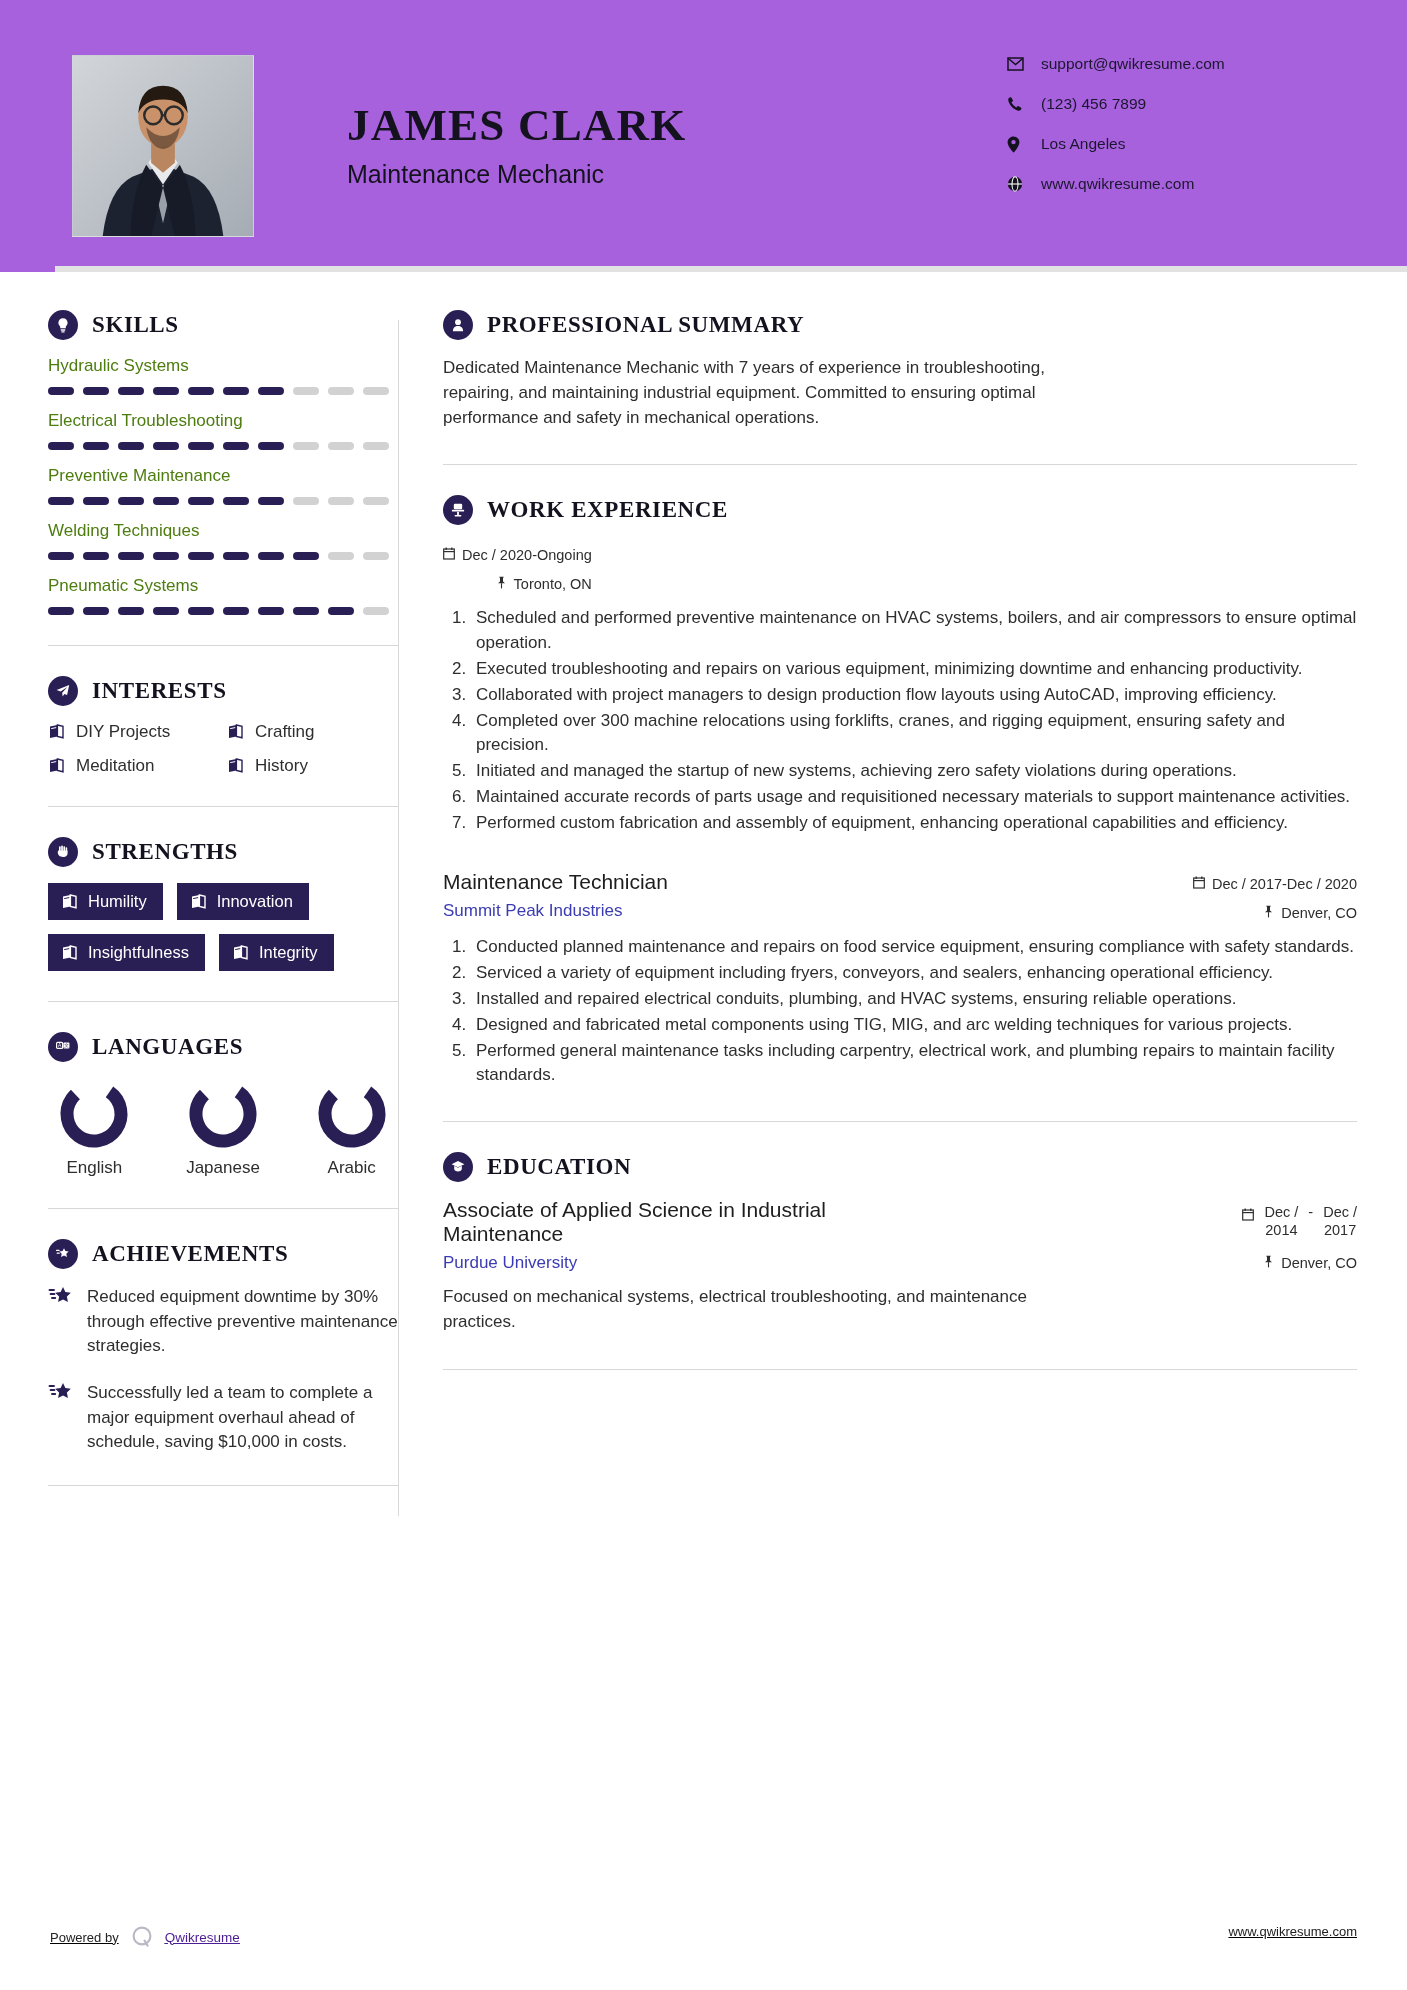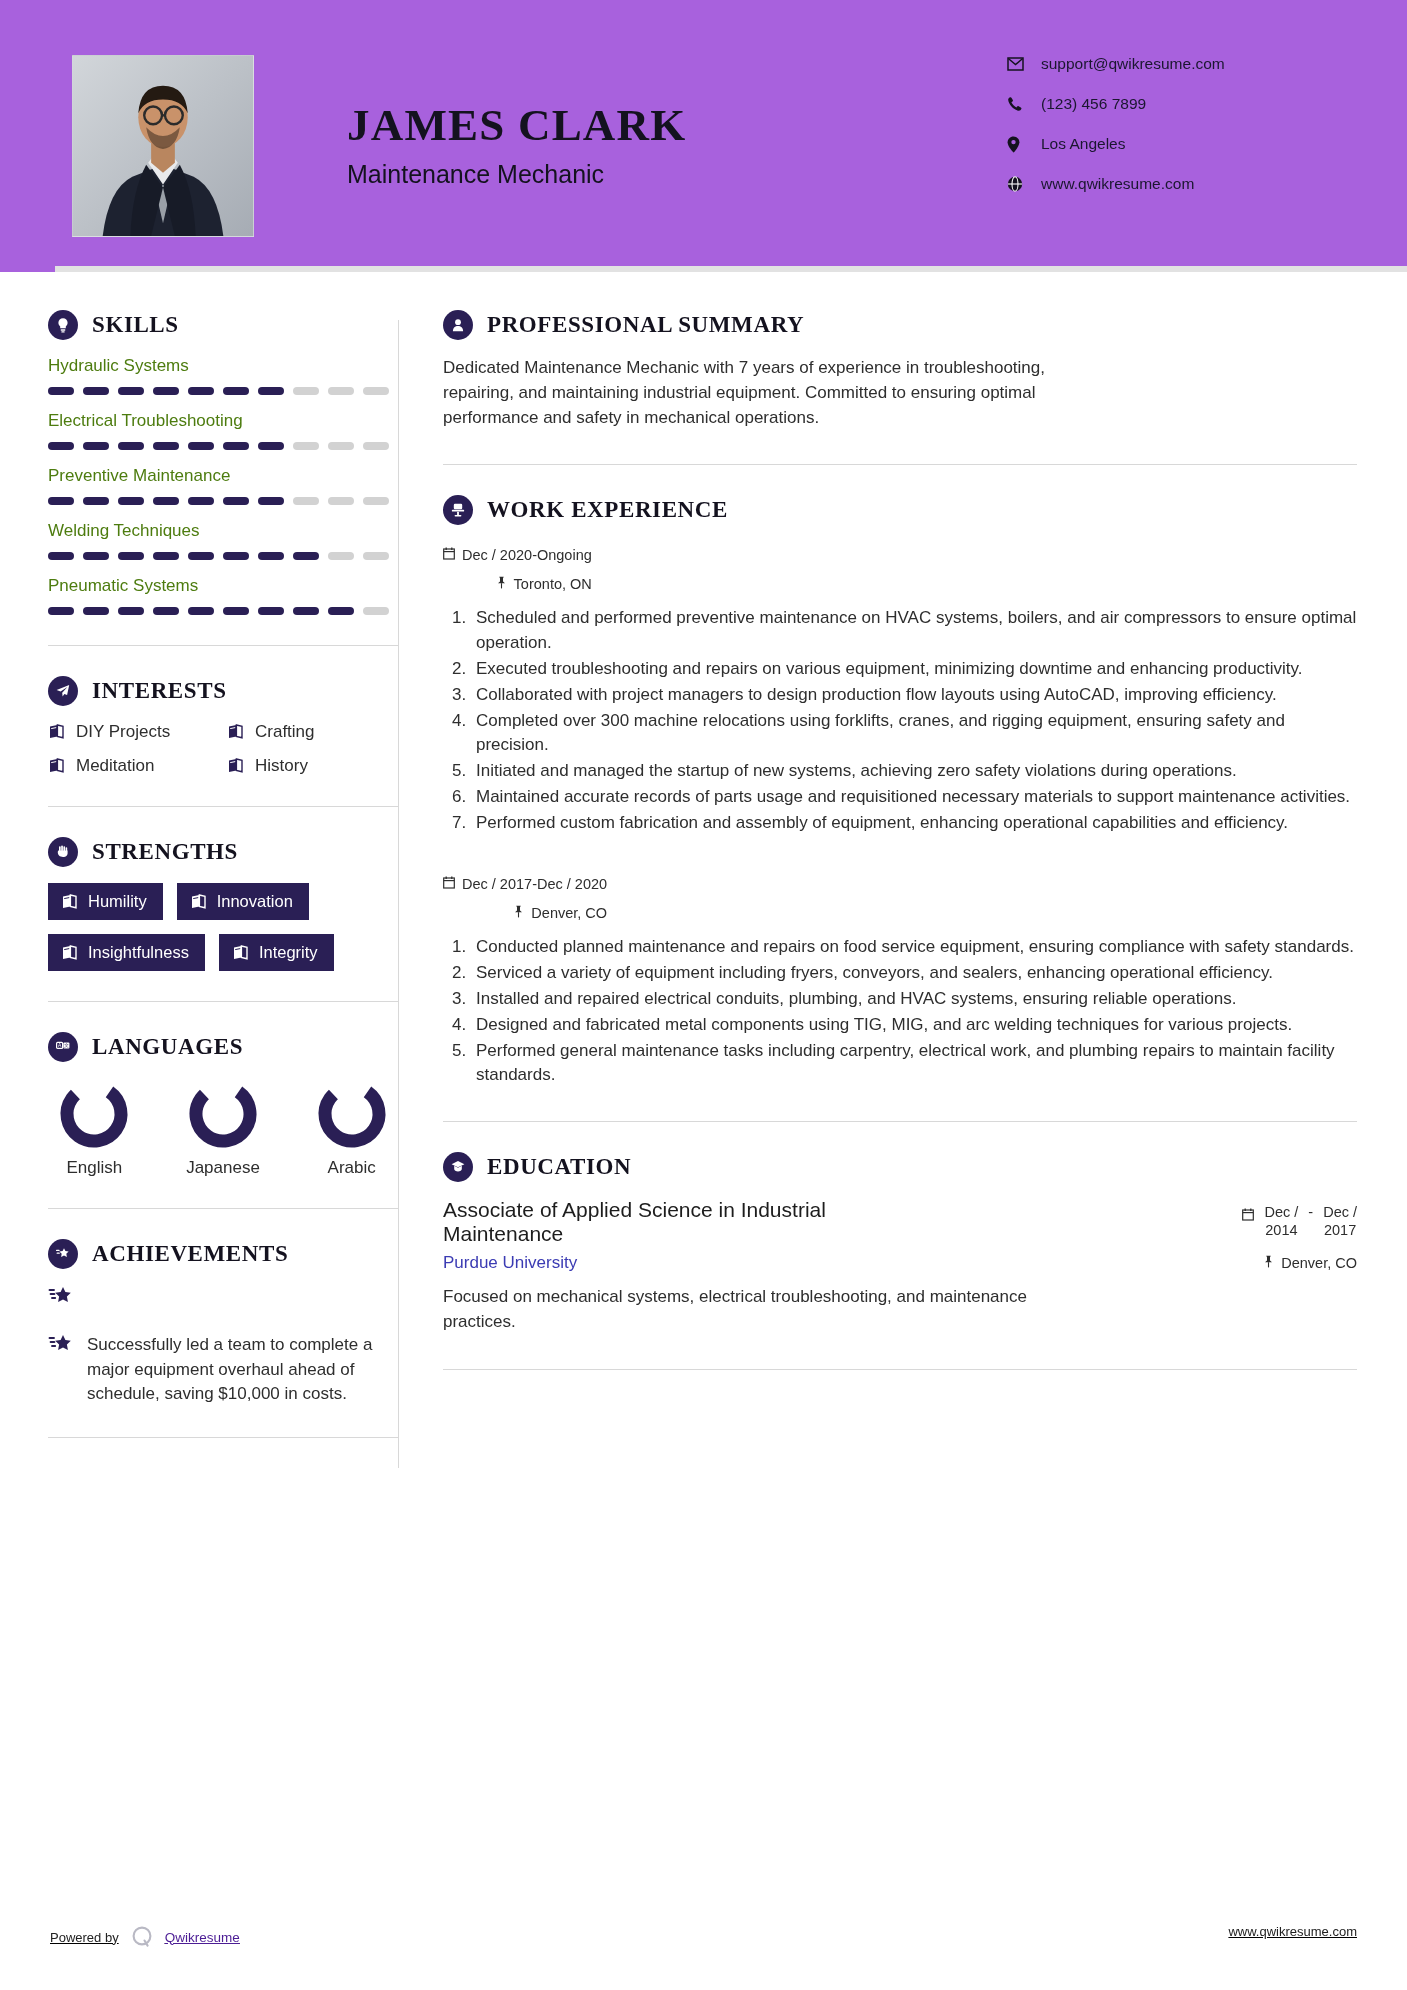--- a/index.html
+++ b/index.html
@@ -562,20 +562,21 @@
           <span class="sec-title">ACHIEVEMENTS</span>
         </div>
         <div id="achievements-list">
             <div class="ach">
               <span><svg width="26" height="22" viewBox="0 0 26 22" aria-hidden="true">
                   <path d="M15 2 L17.4 7 L22.8 7.7 L18.9 11.6 L19.9 17 L15 14.4 L10.1 17 L11.1 11.6 L7.2 7.7 L12.6 7Z" fill="#2a1f55"></path>
                   <line x1="1.5" y1="5" x2="6" y2="5" stroke="#2a1f55" stroke-width="1.9" stroke-linecap="round"></line>
                   <line x1="2.6" y1="9" x2="6.4" y2="9" stroke="#2a1f55" stroke-width="1.9" stroke-linecap="round"></line>
                   <line x1="4" y1="13" x2="7.2" y2="13" stroke="#2a1f55" stroke-width="1.9" stroke-linecap="round"></line>
                 </svg></span>
+              <span class="ach-txt">Reduced equipment downtime by 30% through effective preventive maintenance strategies.</span>
             </div>
             <div class="ach">
               <span><svg width="26" height="22" viewBox="0 0 26 22" aria-hidden="true">
                   <path d="M15 2 L17.4 7 L22.8 7.7 L18.9 11.6 L19.9 17 L15 14.4 L10.1 17 L11.1 11.6 L7.2 7.7 L12.6 7Z" fill="#2a1f55"></path>
                   <line x1="1.5" y1="5" x2="6" y2="5" stroke="#2a1f55" stroke-width="1.9" stroke-linecap="round"></line>
                   <line x1="2.6" y1="9" x2="6.4" y2="9" stroke="#2a1f55" stroke-width="1.9" stroke-linecap="round"></line>
                   <line x1="4" y1="13" x2="7.2" y2="13" stroke="#2a1f55" stroke-width="1.9" stroke-linecap="round"></line>
                 </svg></span>
               <span class="ach-txt">Successfully led a team to complete a major equipment overhaul ahead of schedule, saving $10,000 in costs.</span>
             </div>
@@ -643,20 +644,24 @@
                 <li>Executed troubleshooting and repairs on various equipment, minimizing downtime and enhancing productivity.</li>
                 <li>Collaborated with project managers to design production flow layouts using AutoCAD, improving efficiency.</li>
                 <li>Completed over 300 machine relocations using forklifts, cranes, and rigging equipment, ensuring safety and precision.</li>
                 <li>Initiated and managed the startup of new systems, achieving zero safety violations during operations.</li>
                 <li>Maintained accurate records of parts usage and requisitioned necessary materials to support maintenance activities.</li>
                 <li>Performed custom fabrication and assembly of equipment, enhancing operational capabilities and efficiency.</li>
               </ol>
             </div>
             <div class="job">
               <div class="job-top">
+                <div>
+                  <div class="job-role">Maintenance Technician</div>
+                  <div class="job-company">Summit Peak Industries</div>
+                </div>
                 <div class="job-meta">
                   <div class="meta-row">
                     <span><svg width="12" height="13" viewBox="0 0 12 13" aria-hidden="true">
                         <rect x="0.7" y="2" width="10.6" height="10" fill="none" stroke="#2e2e2e" stroke-width="1.2"></rect>
                         <line x1="0.7" y1="4.6" x2="11.3" y2="4.6" stroke="#2e2e2e" stroke-width="1.2"></line>
                         <line x1="3.2" y1="0.6" x2="3.2" y2="3" stroke="#2e2e2e" stroke-width="1.3"></line>
                         <line x1="8.8" y1="0.6" x2="8.8" y2="3" stroke="#2e2e2e" stroke-width="1.3"></line>
                       </svg></span>
                     <span>Dec / 2017-Dec / 2020</span>
                   </div>

